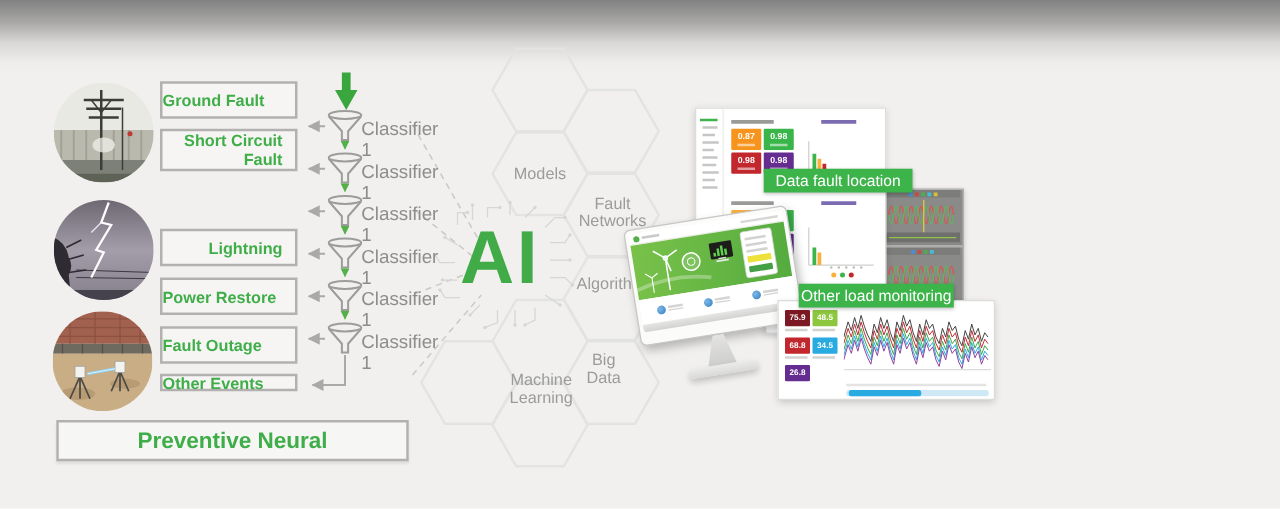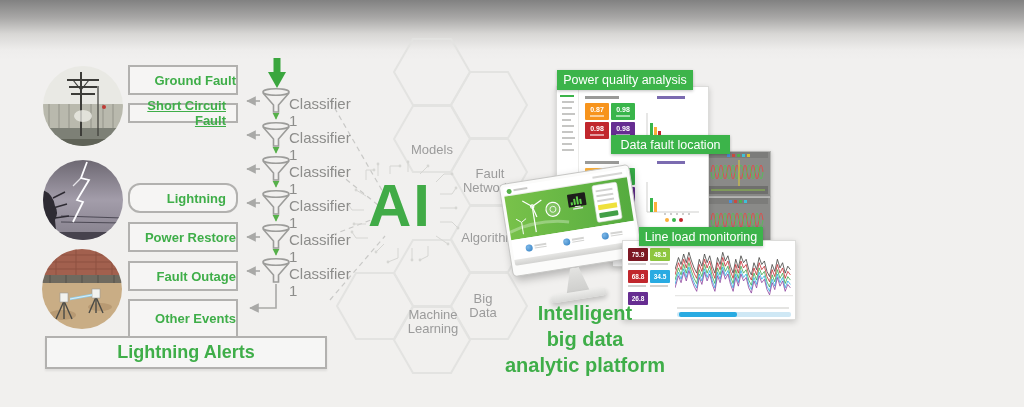--- a/index.html
+++ b/index.html
@@ -6,30 +6,30 @@
   .canvas{position:relative;width:1024px;height:407px;overflow:hidden;
     background:linear-gradient(180deg,#818181 0%,#a9a8a7 18px,#d8d7d5 34px,#eeedec 50px,#f1f0ef 60px,#f1f0ee 100%);}
   .abs{position:absolute;}
   .layer{position:absolute;left:0;top:0;z-index:1;}
 
   
   .photo{position:absolute;width:80px;height:80px;border-radius:50%;overflow:hidden;z-index:2;}
 
   
   .evbox{position:absolute;left:128px;width:110px;border:2px solid #b2b1af;background:rgba(255,255,255,.35);
-    color:#3fae49;font-size:13px;font-weight:600;display:flex;align-items:center;justify-content:flex-end;
+    color:#3fae49;font-size:13px;font-weight:600;display:flex;align-items:center;justify-content:flex-start;
     text-align:center;z-index:2;box-sizing:border-box;line-height:15px;}
   .evbox.right{justify-content:flex-end;text-align:right;padding-right:10px;}
   .prevbox{position:absolute;left:45px;top:336px;width:282px;height:33px;border:2px solid #b2b1af;
     background:rgba(255,255,255,.4);color:#3fae49;font-size:18px;font-weight:600;display:flex;
     align-items:center;justify-content:center;z-index:2;box-sizing:border-box;box-shadow:0 2px 2px rgba(0,0,0,.08);}
 
   .clf{position:absolute;left:289px;width:74px;font-size:15px;color:#8d8d8b;z-index:2;}
 
-  .hexlab{position:absolute;color:#9b9b9b;font-size:13px;line-height:14px;text-align:center;z-index:2;margin-top:11px;}
+  .hexlab{position:absolute;color:#9b9b9b;font-size:13px;line-height:14px;text-align:center;z-index:2;}
   .ailab{position:absolute;left:368px;top:176px;font-size:60px;font-weight:800;color:#41ab47;
     letter-spacing:2px;z-index:2;line-height:60px;}
 
   .banner{position:absolute;background:#3cb44a;color:#fff;font-size:12.5px;display:flex;align-items:center;
     justify-content:center;z-index:6;box-shadow:0 1px 3px rgba(0,0,0,.25);white-space:nowrap;}
 
   .panel{position:absolute;background:#fff;border:1px solid #dcdcda;box-shadow:0 2px 6px rgba(0,0,0,.18);box-sizing:border-box;}
 
   
   .pq{left:556px;top:86px;width:153px;height:146px;z-index:3;}
@@ -281,37 +281,37 @@
       <rect x="18" y="44" width="8" height="9" fill="#f2f2ee" stroke="#9c9c98" stroke-width="0.6"></rect>
       <rect x="50" y="40" width="8" height="9" fill="#f2f2ee" stroke="#9c9c98" stroke-width="0.6"></rect>
       <line x1="28" y1="50" x2="50" y2="46" stroke="#8fd4f5" stroke-width="2.4" opacity="0.9"></line>
       <line x1="28" y1="50" x2="50" y2="46" stroke="#dff2fd" stroke-width="1" opacity="0.9"></line>
     </svg>
   </div>
 
   <div class="evbox" style="top:65px;height:30px;">
       <span>Ground Fault</span>
     </div>
-  <div class="evbox right" style="top:103px;height:20px;text-decoration:underline;">
+  <div class="evbox right" style="top:103px;height:34px;">
       <span>Short Circuit Fault</span>
     </div>
-  <div class="evbox right" style="top:183px;height:30px;border-radius:12px;">
+  <div class="evbox right" style="top:183px;height:30px;">
       <span>Lightning</span>
     </div>
   <div class="evbox" style="top:222px;height:30px;">
       <span>Power Restore</span>
     </div>
   <div class="evbox" style="top:261px;height:30px;">
       <span>Fault Outage</span>
     </div>
-  <div class="evbox" style="top:299px;height:39px;">
+  <div class="evbox" style="top:299px;height:14px;">
       <span>Other Events</span>
     </div>
   <div class="prevbox">
-      <span>Lightning Alerts</span>
+      <span>Preventive Neural</span>
     </div>
 
   <span class="clf" style="top:95px;">Classifier 1</span>
   <span class="clf" style="top:129px;">Classifier 1</span>
   <span class="clf" style="top:163px;">Classifier 1</span>
   <span class="clf" style="top:197px;">Classifier 1</span>
   <span class="clf" style="top:231px;">Classifier 1</span>
   <span class="clf" style="top:265px;">Classifier 1</span>
 
   <div class="hexlab" style="left:392px;top:132px;width:80px;">Models</div>
@@ -597,29 +597,21 @@
       <g style="color:#8a3f9b" transform="translate(0,21)">
           <use href="#loadline"></use>
         </g>
     </svg>
     <div class="abs" style="left:54px;top:66px;width:112px;height:2px;background:#e4e4e2;"></div>
     <div class="abs" style="left:54px;top:71px;width:114px;height:5px;background:#cfe8f5;border-radius:2px;">
       <div class="abs" style="left:2px;top:0;width:58px;height:5px;background:#29abe2;border-radius:2px;"></div>
     </div>
   </div>
 
-  <div class="banner" style="left:557px;top:70px;width:136px;height:20px;">
-      <span>Power quality analysis</span>
-    </div>
   <div class="banner" style="left:611px;top:135px;width:119px;height:19px;">
       <span>Data fault location</span>
     </div>
   <div class="banner" style="left:639px;top:227px;width:124px;height:19px;">
-      <span>Line load monitoring</span>
-    </div>
-
-  <div class="platform">
-    <div>Intelligent</div>
-    <div>big data</div>
-    <div>analytic platform</div>
-  </div>
+      <span>Other load monitoring</span>
+    </div>
+
 
 </div>
 
 </body></html>

